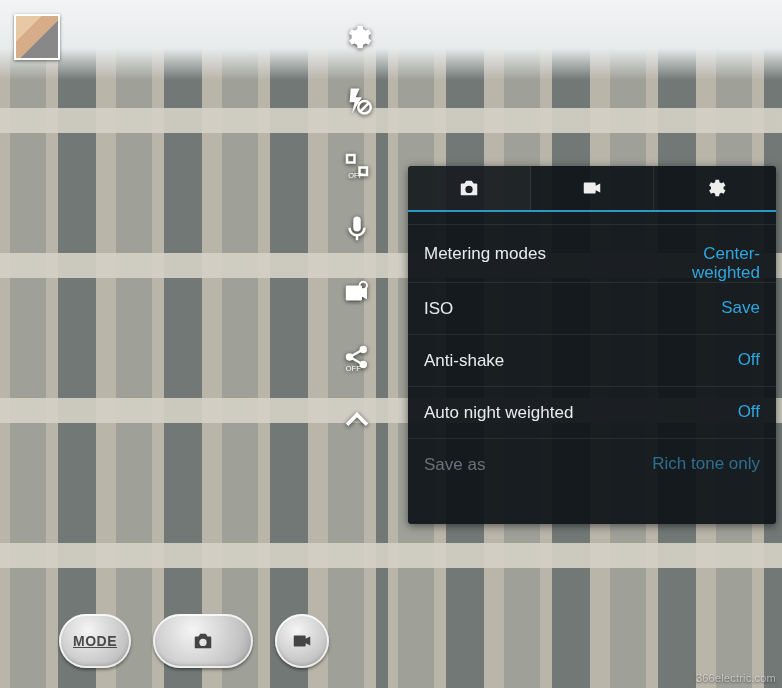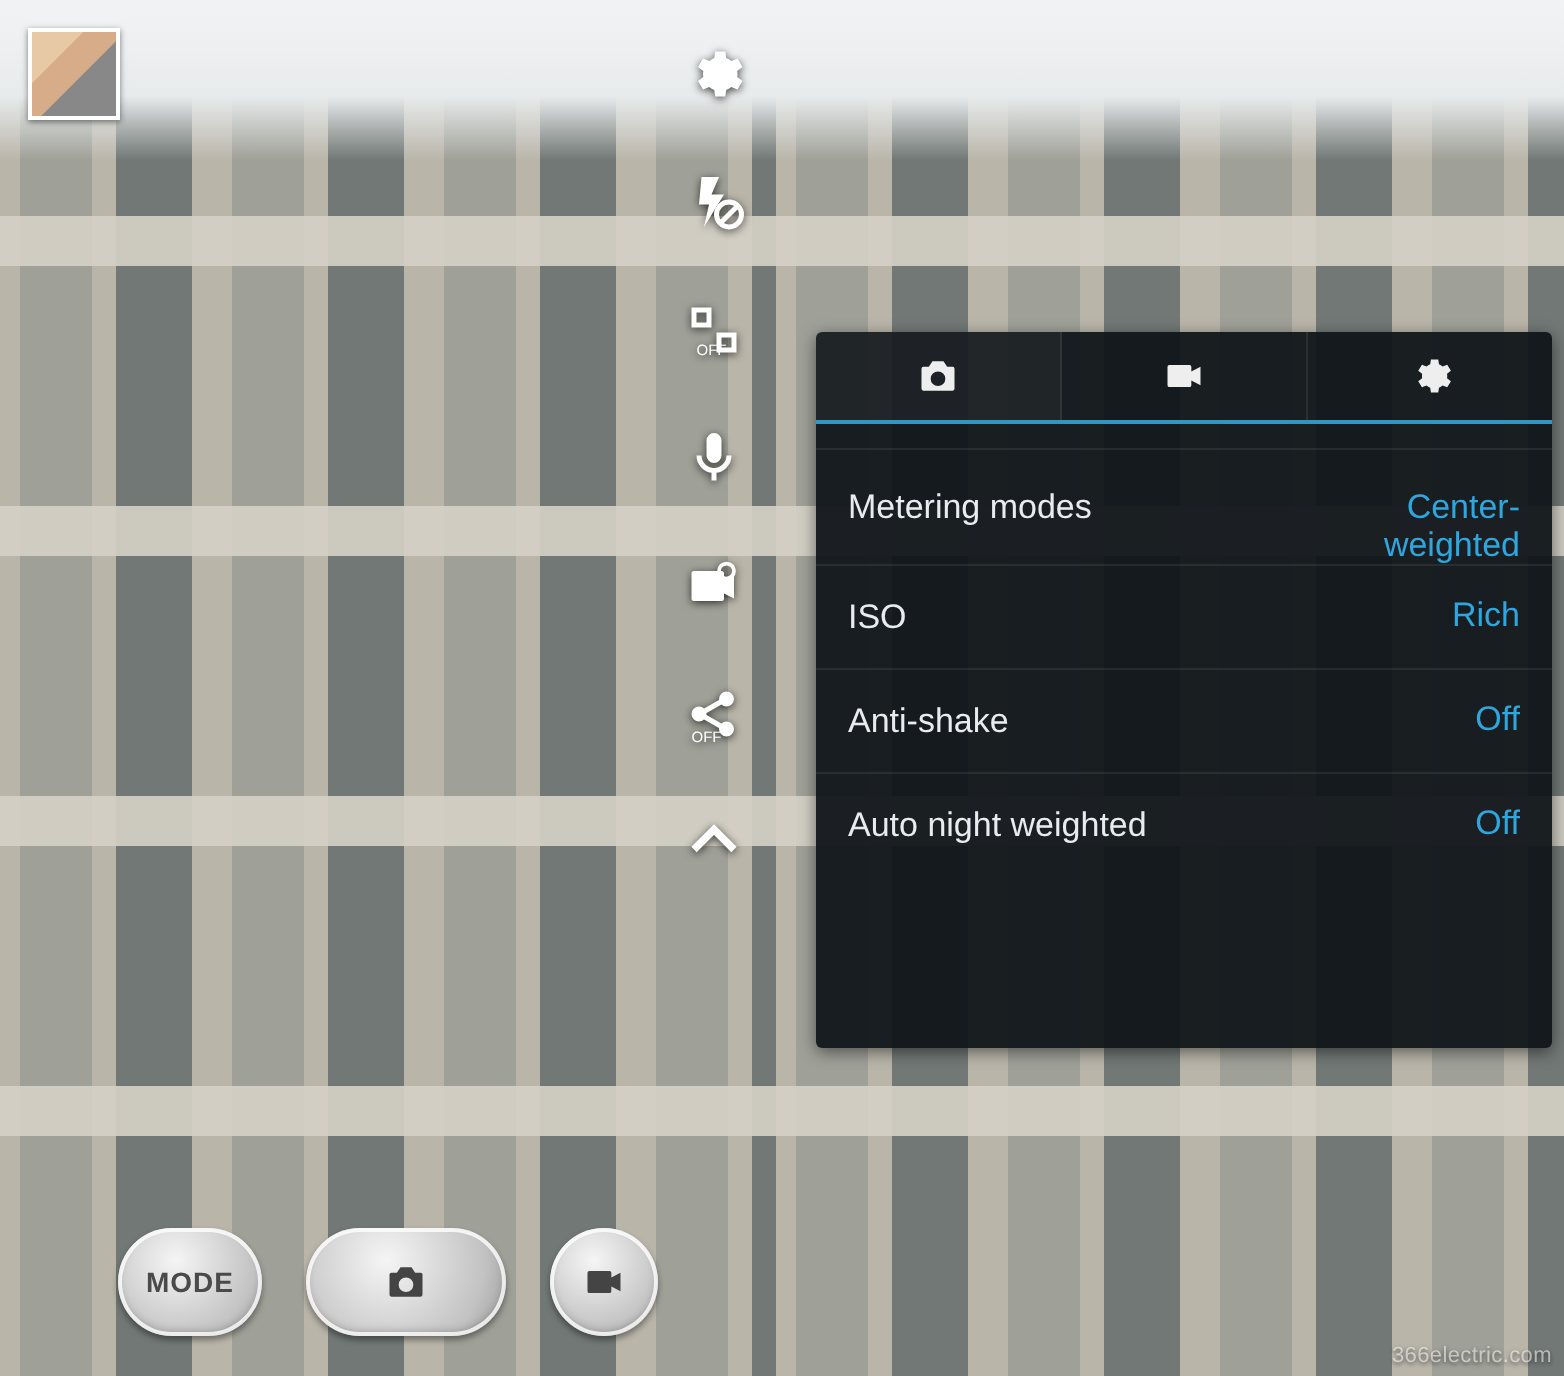--- a/index.html
+++ b/index.html
@@ -86,20 +86,21 @@
     border-radius: 30px;
     background: radial-gradient(circle at 40% 30%, #f5f5f5, #c2c2c2 70%, #979797);
     box-shadow: inset 0 0 0 2px rgba(255,255,255,0.8),
                 inset 0 -2px 4px rgba(0,0,0,0.25),
                 0 2px 3px rgba(0,0,0,0.4);
     display: flex;
     align-items: center;
     justify-content: center;
     color: #4a4a4a;
     font-weight: 600;
+    text-decoration: underline;
   }
   .round { width: 54px; }
   .mode-btn { width: 72px; font-size: 14px; letter-spacing: 0.5px; }
   .shutter-btn { width: 100px; }
   .pill svg, .round svg { width: 24px; height: 22px; }
 
   
   .panel {
     position: absolute;
     top: 166px;
@@ -257,27 +258,31 @@
     </div>
     <div class="panel-list" id="settings-list">
         <div class="panel-row cutoff-top"></div>
         <div class="panel-row tall">
           <span class="label">Metering modes</span>
           <span class="value" style="white-space: pre-line; margin-top: 20px;">Center-
 weighted</span>
         </div>
         <div class="panel-row">
           <span class="label">ISO</span>
-          <span class="value" style="white-space: pre-line;">Rich</span>
+          <span class="value" style="white-space: pre-line;">Save</span>
         </div>
         <div class="panel-row">
           <span class="label">Anti-shake</span>
           <span class="value" style="white-space: pre-line;">Off</span>
         </div>
         <div class="panel-row">
           <span class="label">Auto night weighted</span>
           <span class="value" style="white-space: pre-line;">Off</span>
         </div>
+        <div class="panel-row dim">
+          <span class="label">Save as</span>
+          <span class="value" style="white-space: pre-line;">Rich tone only</span>
+        </div>
       </div>
   </div>
 
   <div class="watermark">366electric.com</div>
 </div>
 
 </body></html>

